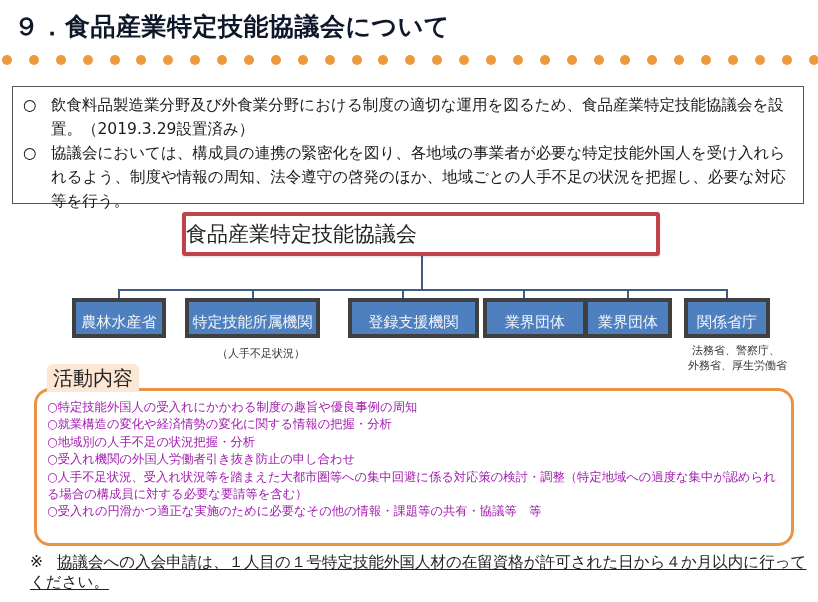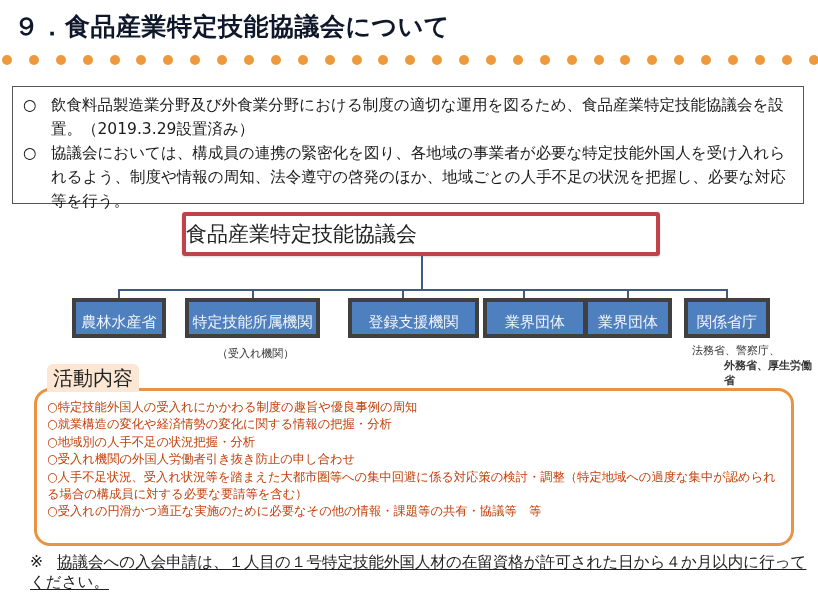--- a/index.html
+++ b/index.html
@@ -34,21 +34,21 @@
       top: 298px; height: 40px; background: #4e7fbf; color: #f2f6fb; font-size: 15px; text-align: center;
       line-height: 40px; box-sizing: border-box; border: 4px solid #404040;
     }
     .sub { font-size: 11px; color: #333; line-height: 15px; }
     .act-tab {
       left: 47px; top: 364px; width: 92px; height: 28px; background: #fbe7d3; border-radius: 6px 6px 0 0;
       font-size: 20px; text-align: center; line-height: 28px; color: #222;
     }
     .act-box {
       left: 34px; top: 388px; width: 760px; height: 158px; border: 3.5px solid #ea9343; border-radius: 16px;
-      box-sizing: border-box; padding: 8px 10px 0 10px; font-size: 12.3px; line-height: 17.4px; color: #c2410c;
+      box-sizing: border-box; padding: 8px 10px 0 10px; font-size: 12.3px; line-height: 17.4px; color: #a21caf;
     }
     .act-item { white-space: nowrap; }
     .act-item.wrap { white-space: normal; }
     .footnote {
       left: 30px; top: 552px; width: 780px; font-size: 15.5px; line-height: 20px; color: #222;
     }
     .footnote .mark { margin-right: 14px; }
     .footnote .u { text-decoration: underline; text-underline-offset: 2px; }
   </style>
 </head>
@@ -112,23 +112,23 @@
 <div class="abs line" style="left:627px; top:289px; width:2px; height:9px;"></div>
 <div class="abs line" style="left:726px; top:289px; width:2px; height:9px;"></div>
 
 <div class="abs member" style="left:72px; width:94px;">農林水産省</div>
 <div class="abs member" style="left:185px; width:135px;text-align:center;">特定技能所属機関</div>
 <div class="abs member" style="left:348px; width:131px;">登録支援機関</div>
 <div class="abs member" style="left:483px; width:104px;">業界団体</div>
 <div class="abs member" style="left:584px; width:88px;">業界団体</div>
 <div class="abs member" style="left:684px; width:86px;">関係省庁</div>
 
-<div class="abs sub" style="left:217px; top:346px;">（受入れ機関）</div>
+<div class="abs sub" style="left:217px; top:346px;">（人手不足状況）</div>
 <div class="abs sub" style="left:692px; top:343px;">法務省、警察庁、</div>
-<div class="abs sub" style="left:724px; top:358px;font-weight:bold;">外務省、厚生労働省</div>
+<div class="abs sub" style="left:688px; top:358px;">外務省、厚生労働省</div>
 
 <div class="abs act-box">
   <div class="act-item">○特定技能外国人の受入れにかかわる制度の趣旨や優良事例の周知</div>
   <div class="act-item">○就業構造の変化や経済情勢の変化に関する情報の把握・分析</div>
   <div class="act-item">○地域別の人手不足の状況把握・分析</div>
   <div class="act-item">○受入れ機関の外国人労働者引き抜き防止の申し合わせ</div>
   <div class="act-item wrap" style="padding-left:0; text-indent:0; width:735px;">○人手不足状況、受入れ状況等を踏まえた大都市圏等への集中回避に係る対応策の検討・調整（特定地域への過度な集中が認められる場合の構成員に対する必要な要請等を含む）</div>
   <div class="act-item">○受入れの円滑かつ適正な実施のために必要なその他の情報・課題等の共有・協議等　等</div>
 </div>
 <div class="abs act-tab">活動内容</div>

